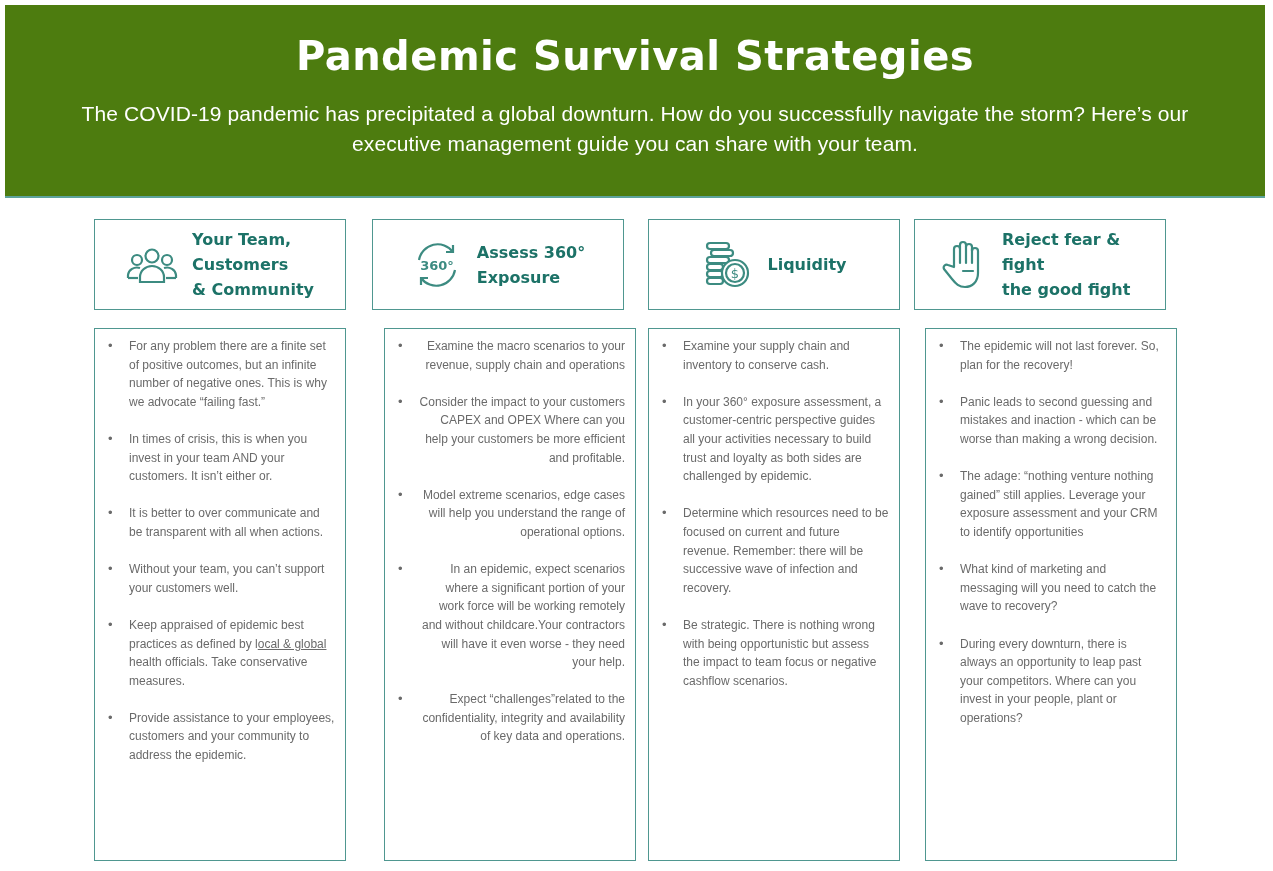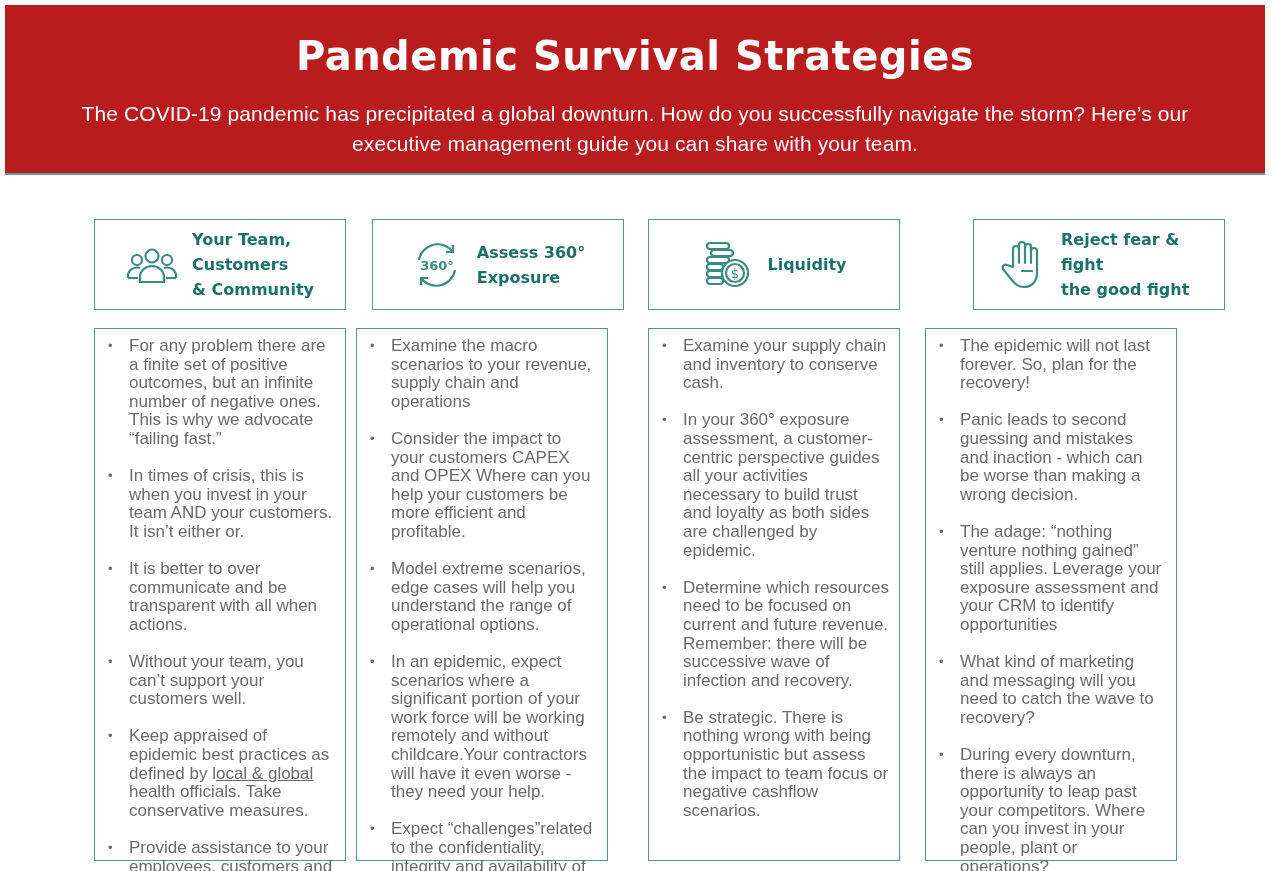--- a/index.html
+++ b/index.html
@@ -2,22 +2,22 @@
 <html><head>
   <meta charset="utf-8">
   <style>
     * { box-sizing: border-box; margin: 0; padding: 0; }
     html, body {
       width: 1273px; height: 871px; background: #ffffff;
       font-family: "DejaVu Sans", sans-serif; overflow: hidden;
       position: relative;
     }
     .banner {
-      position: absolute; left: 5px; top: 5px; width: 1260px; height: 170px;
-      background: #b91c1c; color: #ffffff; text-align: center;
+      position: absolute; left: 5px; top: 5px; width: 1260px; height: 193px;
+      background: #4d7c0f; color: #ffffff; text-align: center;
       border-bottom: 2px solid #5da39b;
     }
     .banner h1 {
       font-family: "DejaVu Sans", sans-serif; font-weight: bold;
       font-size: 40px; letter-spacing: 0.5px; margin-top: 28px; line-height: 46px;
     }
     .banner p {
       font-family: "Liberation Sans", sans-serif;
       font-size: 21px; line-height: 30px; margin-top: 20px; padding: 0 60px;
       letter-spacing: 0.1px;
@@ -37,21 +37,21 @@
     }
     .col-body {
       position: absolute; top: 328px; width: 252px; height: 533px;
       border: 1.5px solid #4f9790; background: #fff;
       padding: 8px 10px 0 13px;
     }
     .col-body ul { list-style: none; }
     .col-body li {
       position: relative; padding-left: 21px;
       font-family: "Liberation Sans", sans-serif;
-      font-size: 17px; line-height: 18.6px; color: #6a6a6a;
+      font-size: 12px; line-height: 18.6px; color: #6a6a6a;
       margin-bottom: 18.6px;
     }
     .col-body li::before {
       content: "\2022"; position: absolute; left: 0; top: 0; color: #6a6a6a; font-size: 13px;
     }
     .u { text-decoration: underline; text-align: center; }
   </style>
 </head>
 <body>
 
@@ -98,21 +98,21 @@
       <path d="M44 30 A19 19 0 0 1 10 38"></path>
       <path d="M10 45 v-7 h7"></path>
       <text x="26" y="30" text-anchor="middle" font-family="DejaVu Sans, sans-serif" font-size="13" font-weight="bold" fill="#3c8b81" stroke="none">360°</text>
     </svg>
   </span>
   <div class="title">
     <div>Assess 360°</div>
     <div>Exposure</div>
   </div>
 </div>
-<div class="col-body" style="left:356px;">
+<div class="col-body" style="left:384px;text-align:right;">
   <ul>
     <li>Examine the macro scenarios to your revenue, supply chain and operations</li>
     <li>Consider the impact to your customers CAPEX and OPEX Where can you help your customers be more efficient and profitable.</li>
     <li>Model extreme scenarios, edge cases will help you understand the range of operational options.</li>
     <li>In an epidemic, expect scenarios where a significant portion of your work force will be working remotely and without childcare.Your contractors will have it even worse - they need your help.</li>
     <li>Expect “challenges”related to the confidentiality, integrity and availability of key data and operations.</li>
   </ul>
 </div>
 
 <div class="col-head" style="left:648px;">
@@ -135,21 +135,21 @@
 </div>
 <div class="col-body" style="left:648px;">
   <ul>
     <li>Examine your supply chain and inventory to conserve cash.</li>
     <li>In your 360° exposure assessment, a customer-centric perspective guides all your activities necessary to build trust and loyalty as both sides are challenged by epidemic.</li>
     <li>Determine which resources need to be focused on current and future revenue. Remember: there will be successive wave of infection and recovery.</li>
     <li>Be strategic. There is nothing wrong with being opportunistic but assess the impact to team focus or negative cashflow scenarios.</li>
   </ul>
 </div>
 
-<div class="col-head" style="left:973px;padding-left:21px;">
+<div class="col-head" style="left:914px;padding-left:21px;">
   <span class="icon">
     <svg width="44" height="52" viewBox="0 0 44 52" fill="none" stroke="#3c8b81" stroke-width="2.2" stroke-linejoin="round" stroke-linecap="round">
       <path d="M14 28 V10 a3 3 0 0 1 6 0 V6 a3 3 0 0 1 6 0 V8 a3 3 0 0 1 6 0 V12 a3 3 0 0 1 6 0 V34 c0 9 -6 14 -13 14 c-6 0 -9 -3 -13 -8 l-8 -10 a3 3 0 0 1 4 -4 z"></path>
       <path d="M20 10 V24"></path>
       <path d="M26 8 V24"></path>
       <path d="M32 10 V24"></path>
       <path d="M23 32 h10"></path>
     </svg>
   </span>
   <div class="title">

